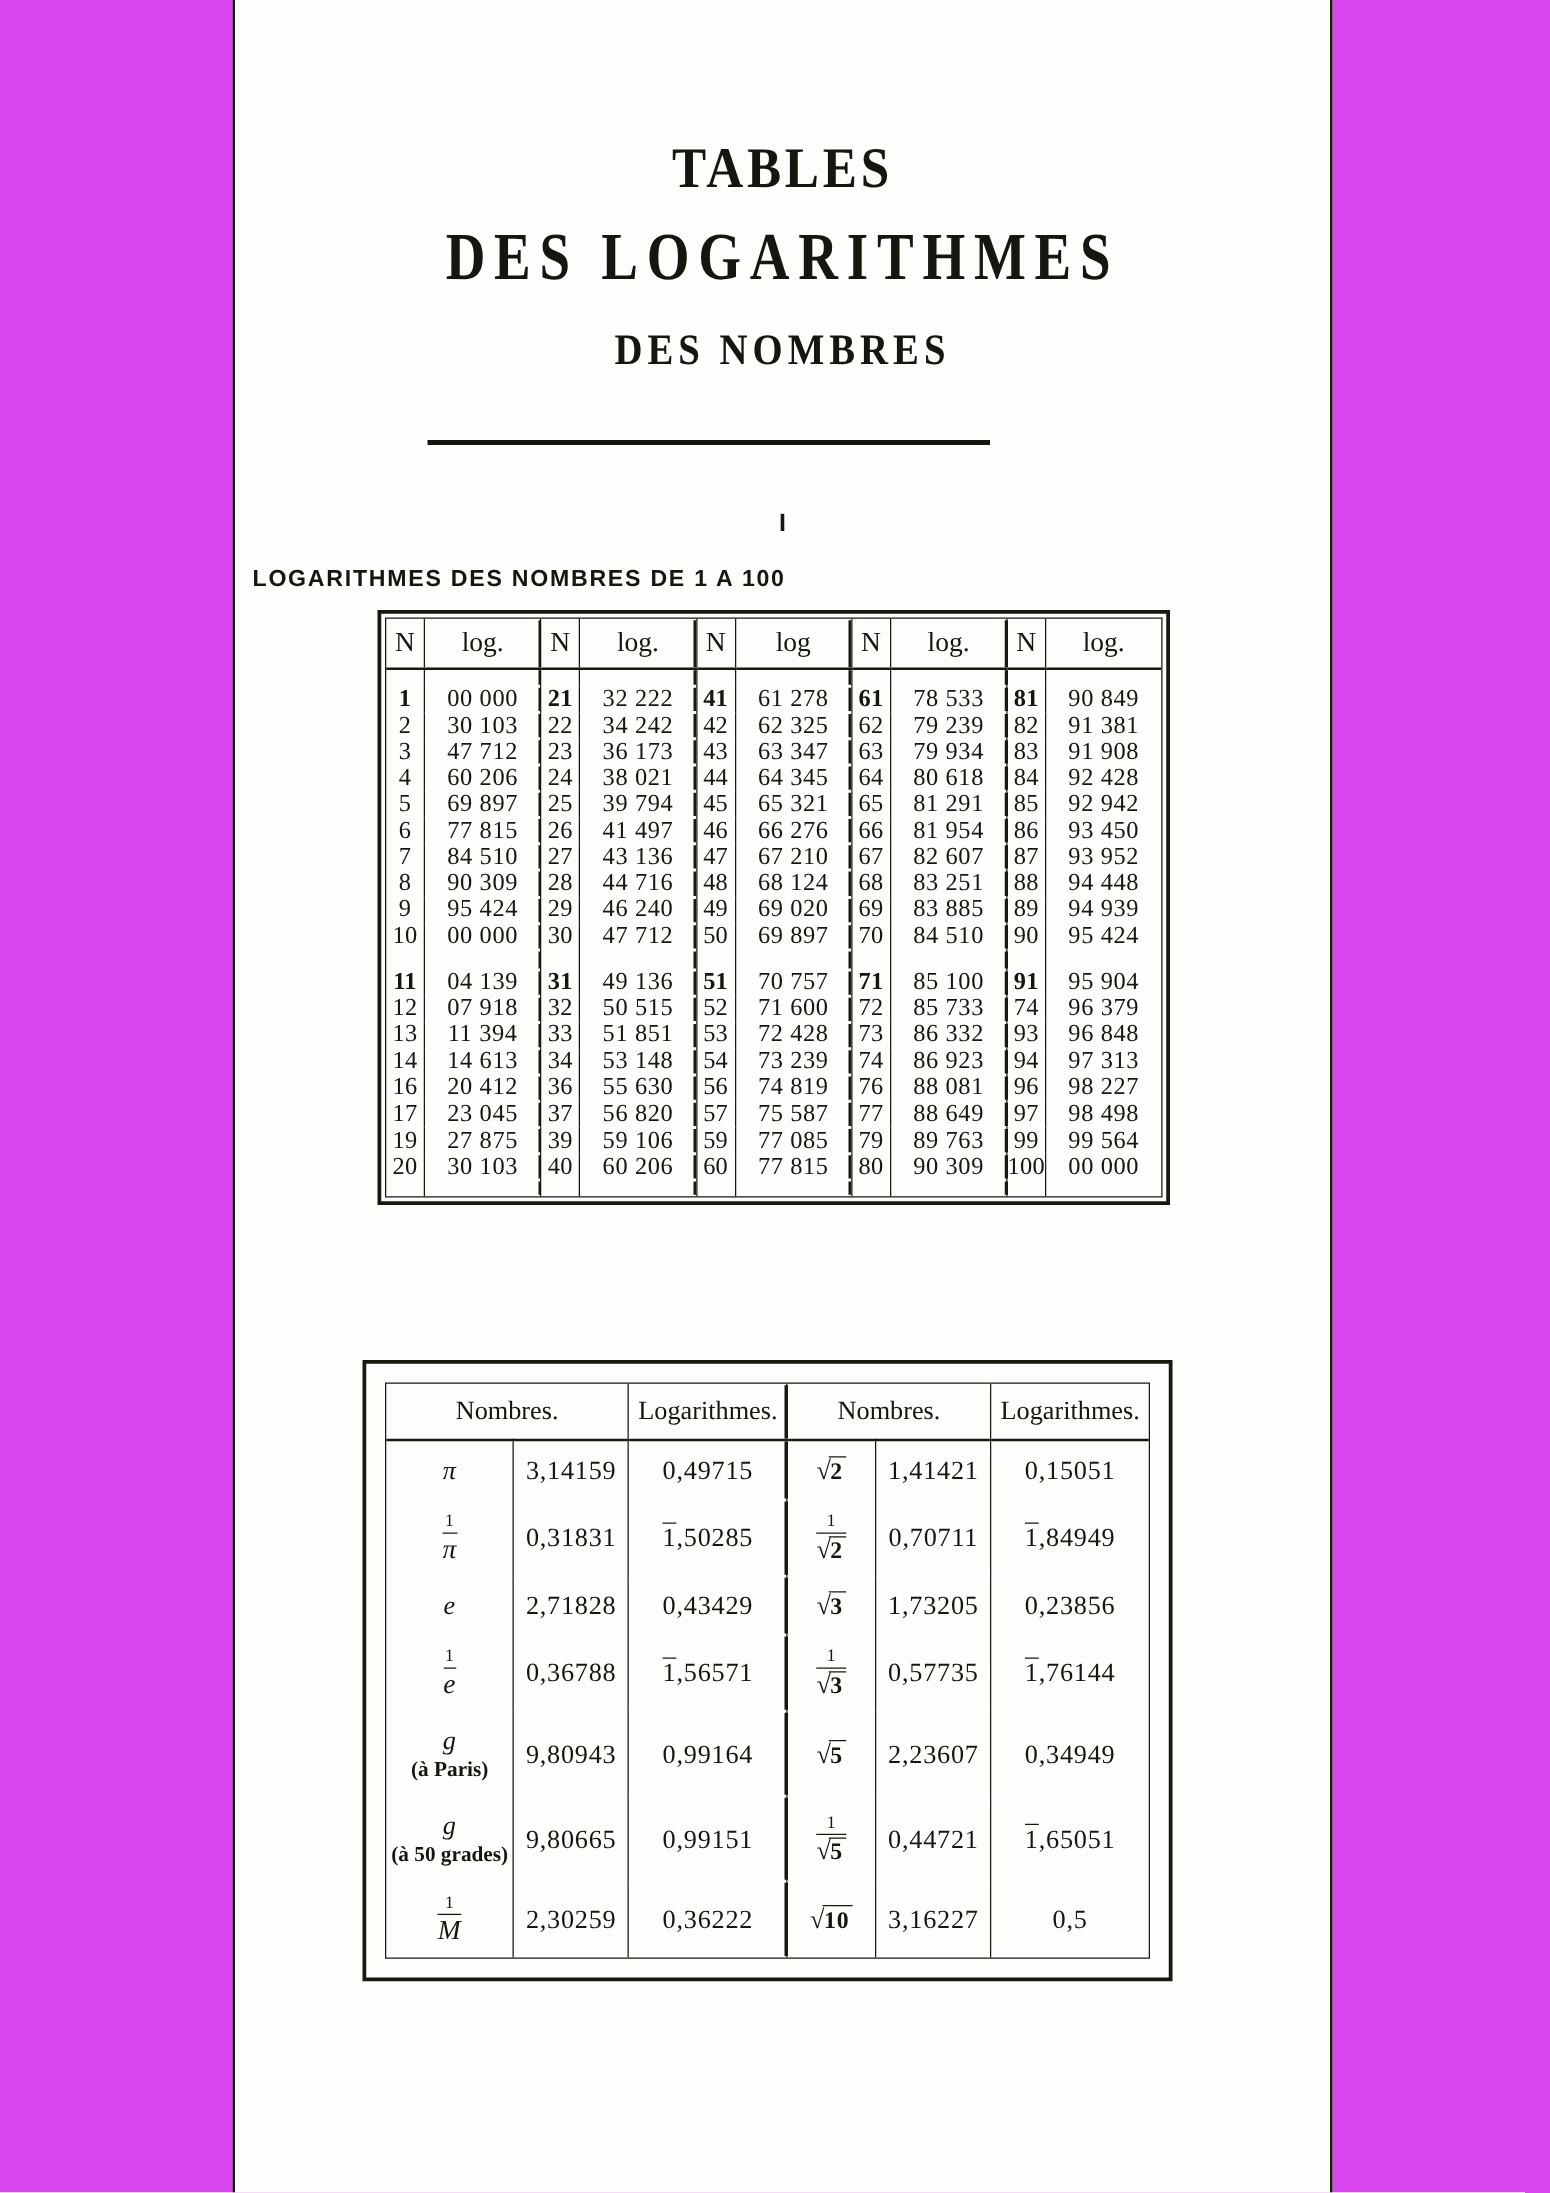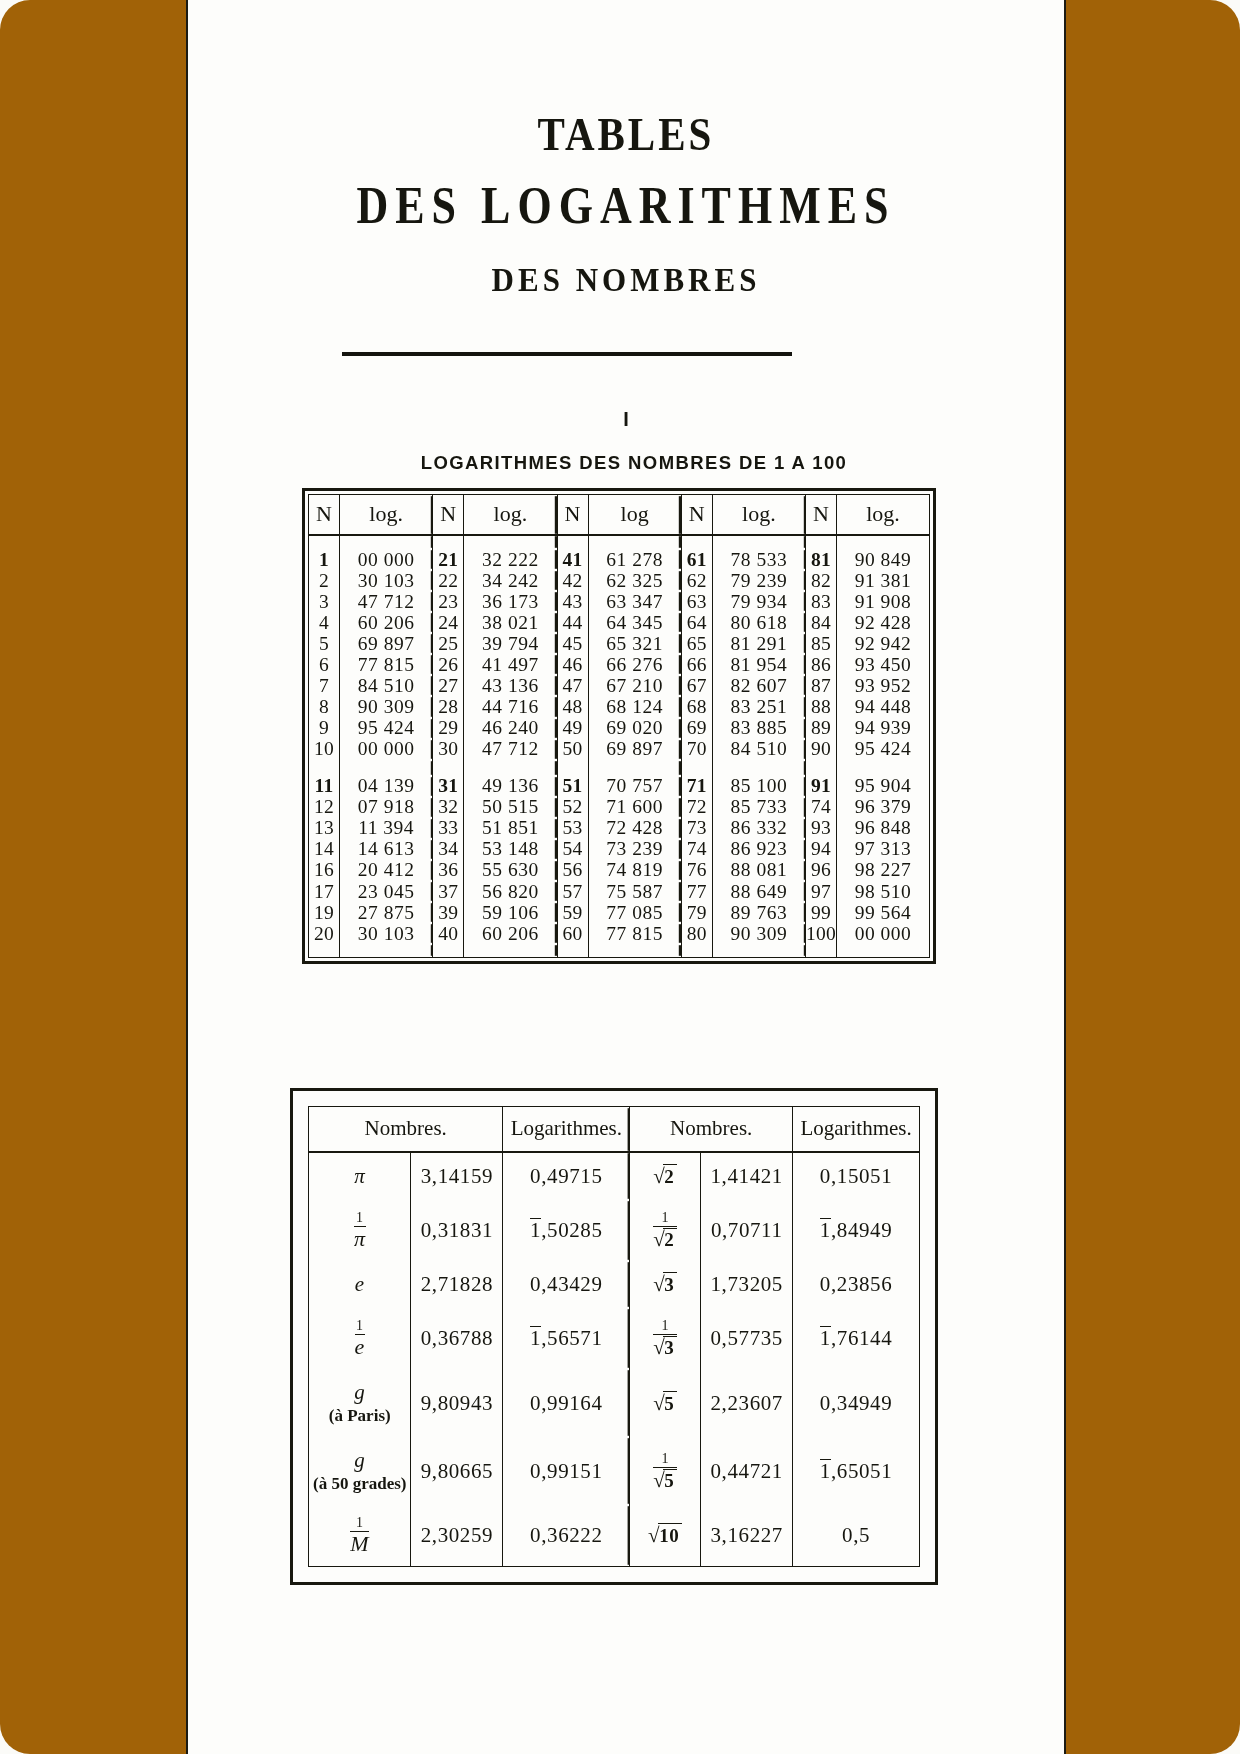--- a/index.html
+++ b/index.html
@@ -5,22 +5,21 @@
   html,body{margin:0;padding:0;background:#ffffff;}
   body{
     width:1240px;height:1754px;
     font-family:"Liberation Serif", serif;
     color:#16160f;
     position:relative;
     background:#fbfbf8;
   }
   .page{
     position:absolute;inset:0;
-    background:#a16207;
-    border-radius:30px;
+    background:#d946ef;
   }
   .page-frame{
     position:absolute;
     left:186px;top:0;width:880px;height:1754px;
     border-left:2px solid #1b1b14;
     border-right:2px solid #1b1b14;
     background:#fdfdfb;
     box-sizing:border-box;
   }
   .content{
@@ -57,21 +56,21 @@
     position:absolute;left:156px;top:352px;width:450px;height:4px;
     background:#14140e;
   }
   .sect-num{
     position:absolute;left:0;right:0;top:408px;
     text-align:center;font-size:20px;font-weight:bold;
     font-family:"Liberation Sans", sans-serif;
   }
   .sect-cap{
     position:absolute;left:16px;right:0;top:452px;
-    text-align:center;
+    text-align:left;
     font-family:"Liberation Sans", sans-serif;
     font-weight:bold;font-size:18.5px;letter-spacing:1.4px;
   }
   .usuels-cap{
     position:absolute;left:0;right:0;top:1116px;
     text-align:center;
     font-family:"Liberation Sans", sans-serif;
     font-weight:bold;font-size:18.5px;letter-spacing:1.6px;margin-top:40px;
   }
 
@@ -398,21 +397,21 @@
               <tr>
                 <td class="n-c">17</td>
                 <td class="l-c sep-l">23 045</td>
                 <td class="n-c grp-l">37</td>
                 <td class="l-c sep-l">56 820</td>
                 <td class="n-c grp-l">57</td>
                 <td class="l-c sep-l">75 587</td>
                 <td class="n-c grp-l">77</td>
                 <td class="l-c sep-l">88 649</td>
                 <td class="n-c grp-l">97</td>
-                <td class="l-c sep-l">98 510</td>
+                <td class="l-c sep-l">98 498</td>
               </tr>
               <tr>
                 <td class="n-c">19</td>
                 <td class="l-c sep-l">27 875</td>
                 <td class="n-c grp-l">39</td>
                 <td class="l-c sep-l">59 106</td>
                 <td class="n-c grp-l">59</td>
                 <td class="l-c sep-l">77 085</td>
                 <td class="n-c grp-l">79</td>
                 <td class="l-c sep-l">89 763</td>

